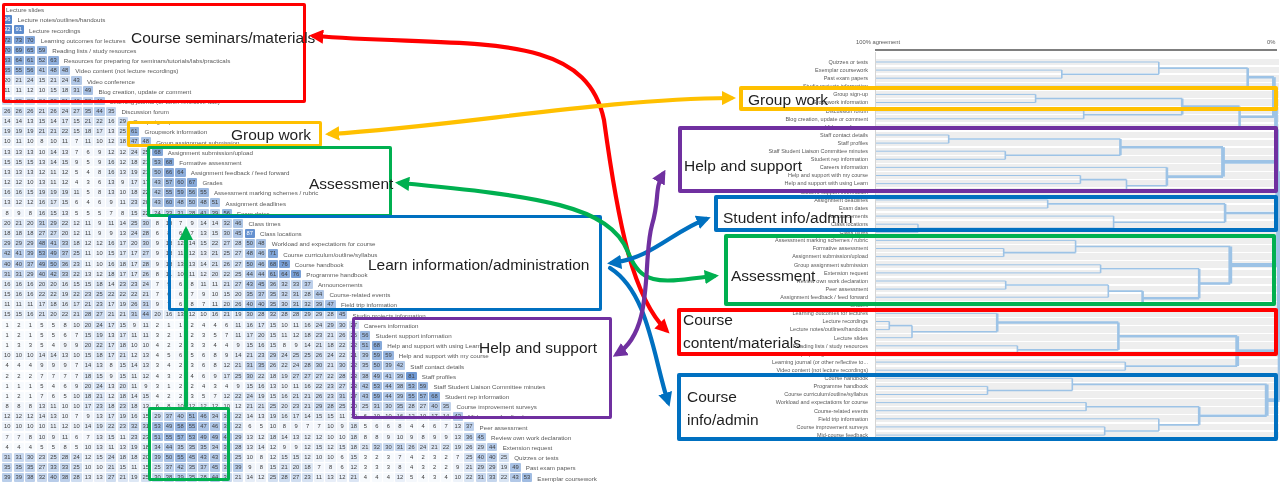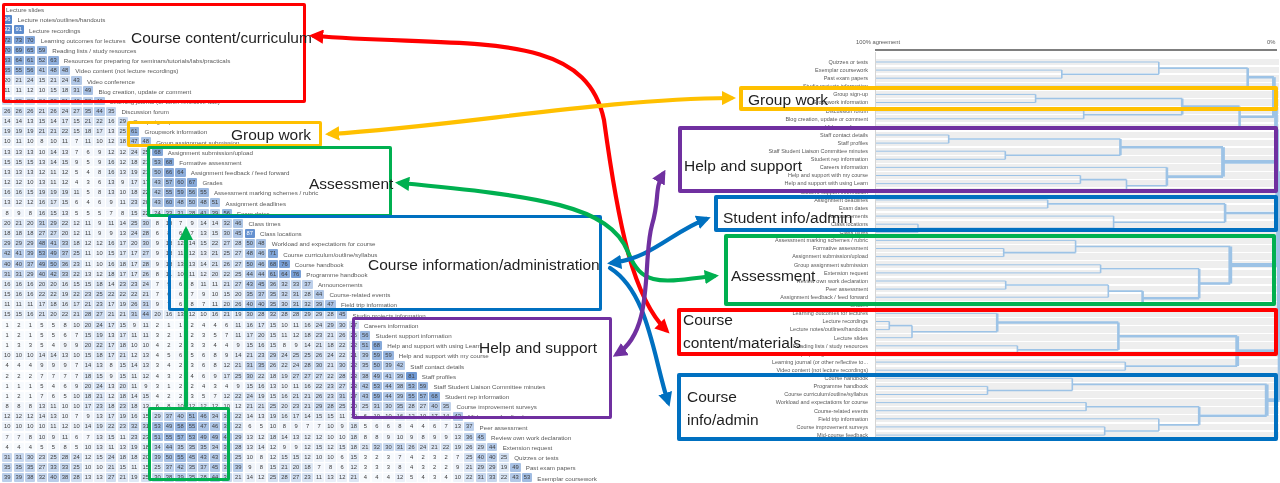--- a/index.html
+++ b/index.html
@@ -1389,27 +1389,27 @@
       <div class="leaflab" style="right:412px;top:383.2px">Programme handbook</div>
       <div class="leaflab" style="right:412px;top:391.3px">Course curriculum/outline/syllabus</div>
       <div class="leaflab" style="right:412px;top:399.4px">Workload and expectations for course</div>
       <div class="leaflab" style="right:412px;top:407.5px">Course-related events</div>
       <div class="leaflab" style="right:412px;top:415.6px">Field trip information</div>
       <div class="leaflab" style="right:412px;top:423.8px">Course improvement surveys</div>
       <div class="leaflab" style="right:412px;top:431.9px">Mid-course feedback</div>
     </div>
   <div id="groups">
       <div class="gbox" style="left:2px;top:3px;width:304px;height:100px;border:3.2px solid #ff0000"></div>
-      <div class="biglab" style="left:131px;top:26px">Course content/curriculum</div>
+      <div class="biglab" style="left:131px;top:26px">Course seminars/materials</div>
       <div class="gbox" style="left:127px;top:121px;width:195px;height:26px;border:3.2px solid #ffc000"></div>
       <div class="biglab" style="left:231px;top:123px">Group work</div>
       <div class="gbox" style="left:147px;top:146px;width:245px;height:71px;border:3.2px solid #00b050"></div>
       <div class="biglab" style="left:309px;top:172px">Assessment</div>
       <div class="gbox" style="left:168px;top:215px;width:434px;height:96px;border:3.2px solid #0070c0"></div>
-      <div class="biglab" style="left:368px;top:253px">Course information/administration</div>
+      <div class="biglab" style="left:368px;top:253px">Learn information/administration</div>
       <div class="gbox" style="left:352px;top:317px;width:260px;height:102px;border:3.2px solid #7030a0"></div>
       <div class="biglab" style="left:479px;top:336px">Help and support</div>
       <div class="gbox" style="left:148px;top:407px;width:82px;height:74px;border:3.2px solid #00b050"></div>
       <div class="gbox" style="left:739px;top:86px;width:539px;height:25px;border:4px solid #ffc000"></div>
       <div class="biglab" style="left:748px;top:88px">Group work</div>
       <div class="gbox" style="left:678px;top:126px;width:600px;height:67px;border:4px solid #7030a0"></div>
       <div class="biglab" style="left:684px;top:154px">Help and support</div>
       <div class="gbox" style="left:714px;top:195px;width:564px;height:37px;border:4px solid #0070c0"></div>
       <div class="biglab" style="left:723px;top:206px">Student info/admin</div>
       <div class="gbox" style="left:724px;top:234px;width:552px;height:72px;border:4px solid #00b050"></div>

